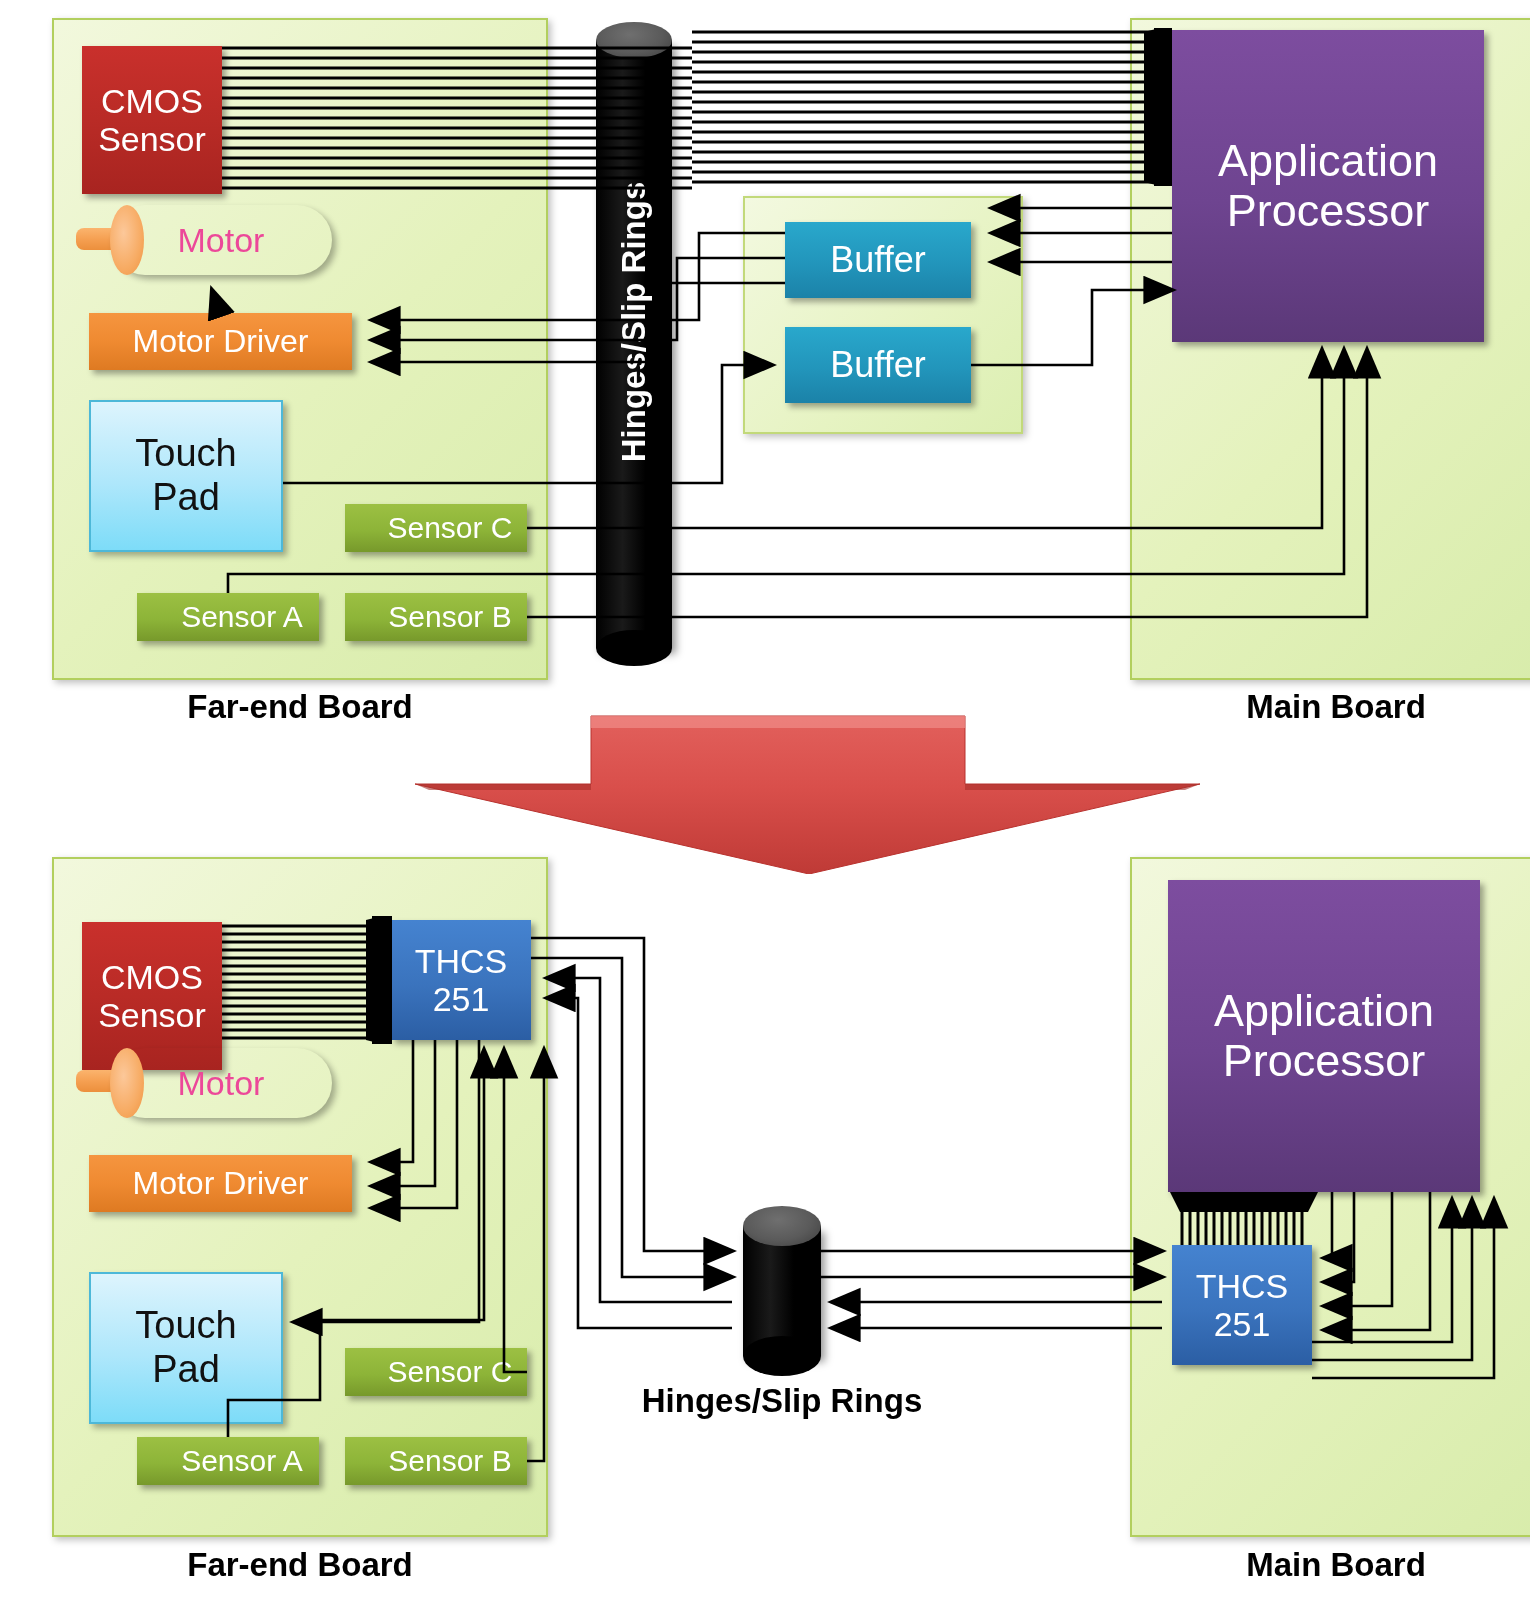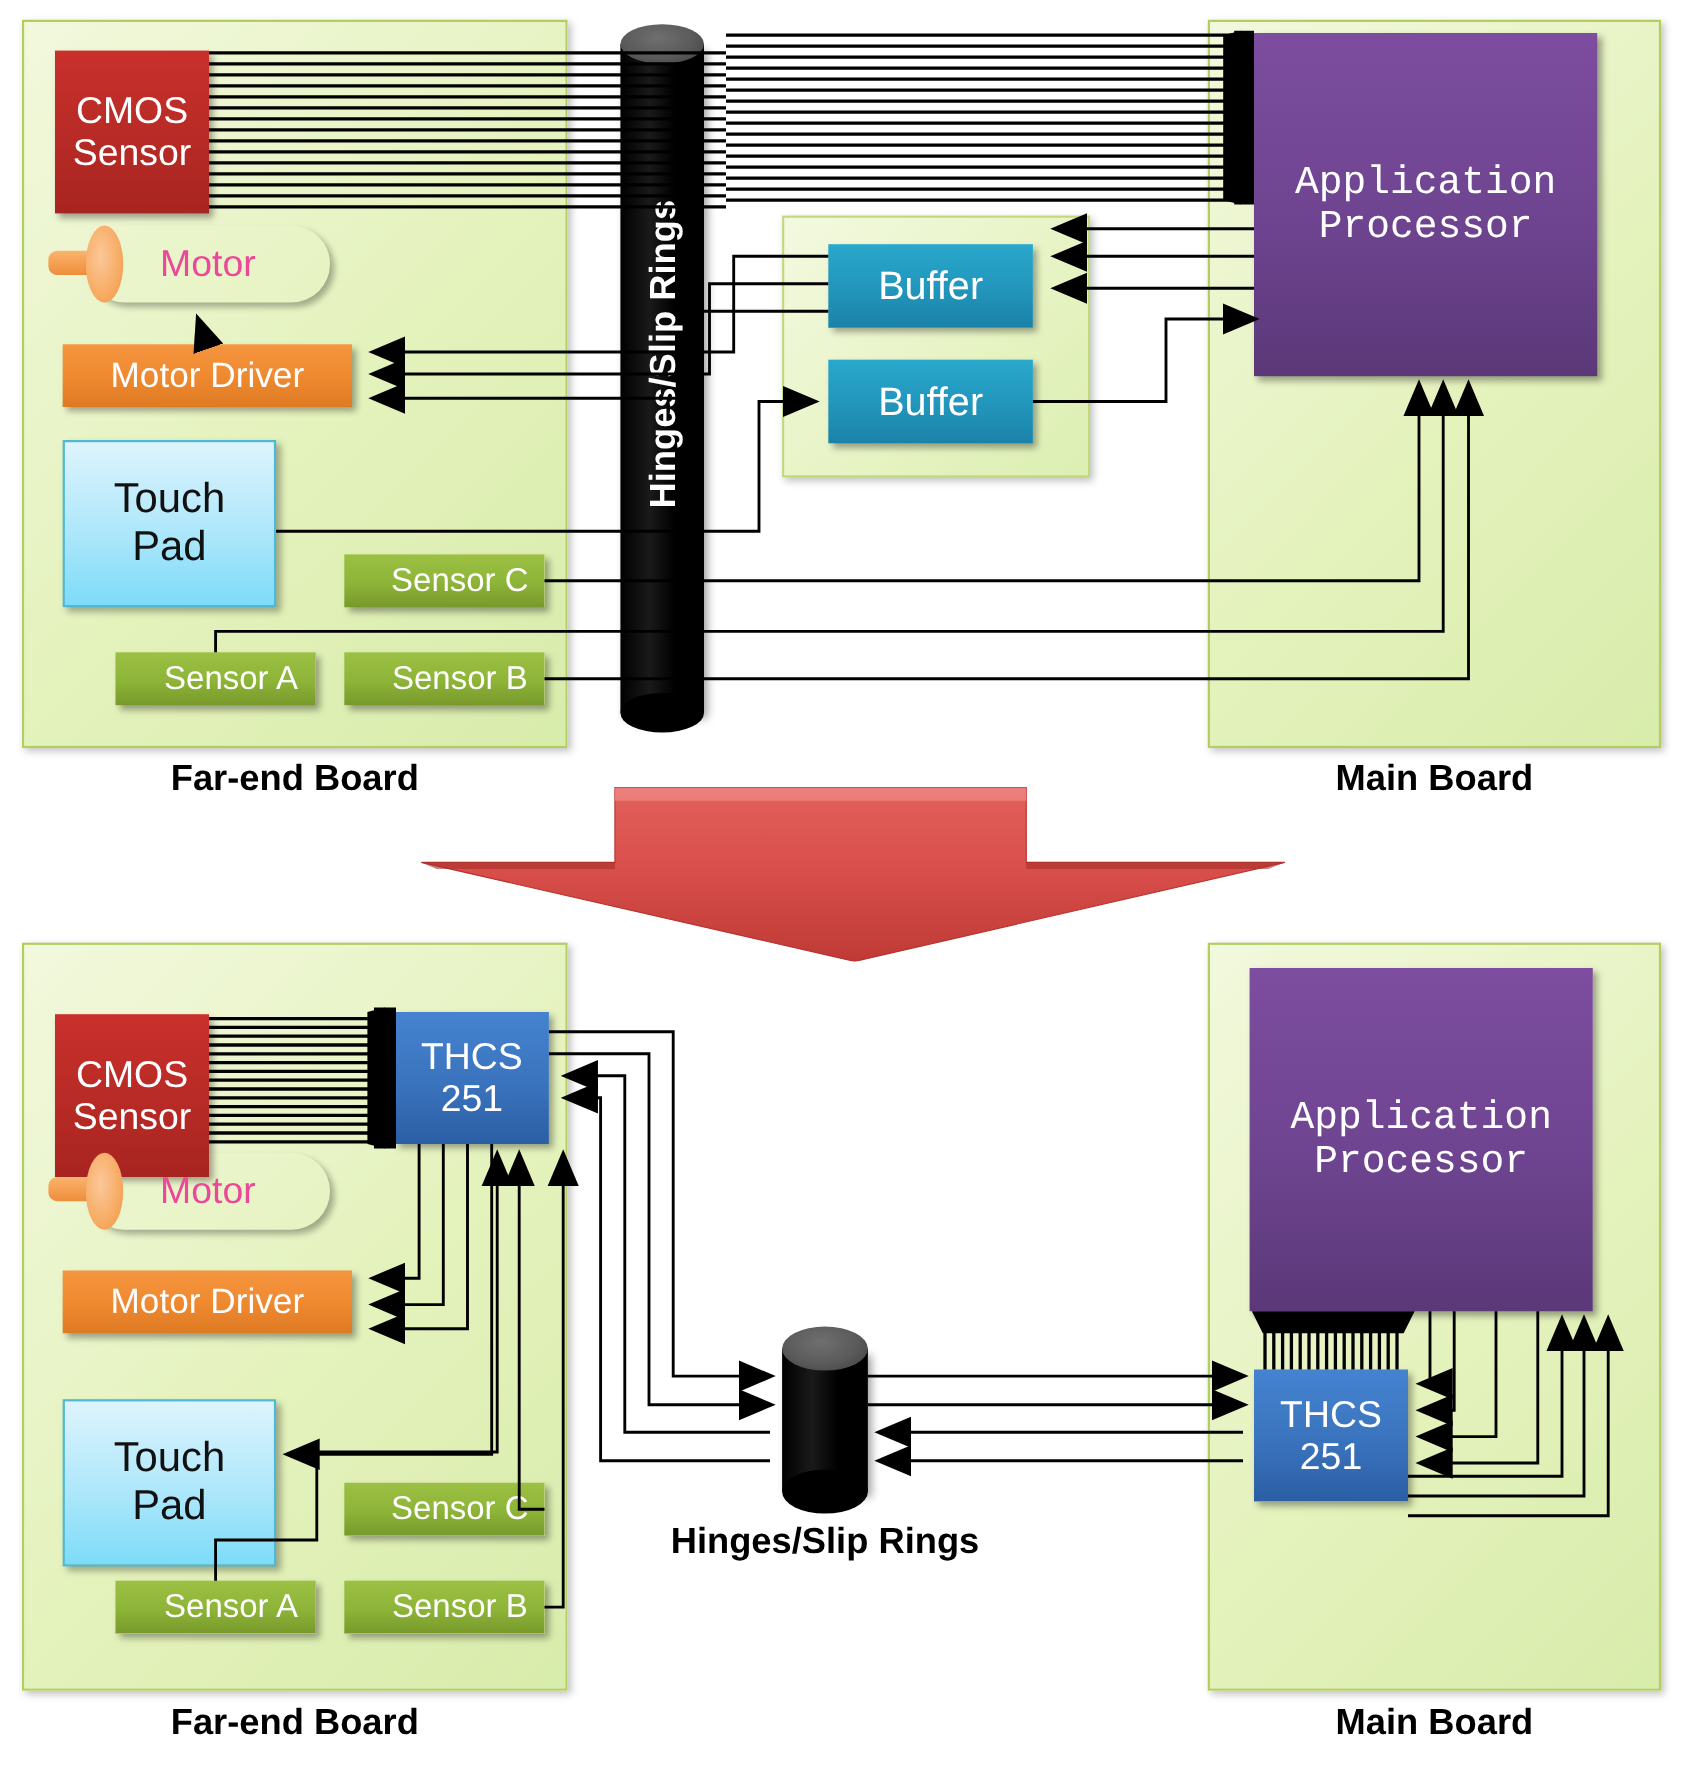--- a/index.html
+++ b/index.html
@@ -1,17 +1,17 @@
 <!DOCTYPE html>
 <html><head>
 <meta charset="utf-8">
 <style>
   html,body{margin:0;padding:0;background:#ffffff;}
   body{width:1530px;height:1608px;font-family:"Liberation Sans",sans-serif;position:relative;overflow:hidden;}
-  #stage{position:relative;width:1356px;height:1608px;}
+  #stage{position:relative;width:1356px;height:1608px;margin-left:32px;}
 
   .abs{position:absolute;box-sizing:border-box;}
 
   
   .board{
     background:linear-gradient(135deg,#f2f8dd 0%,#e4f2bc 55%,#d8ecab 100%);
     border:2px solid #b2cf5e;
     box-shadow:3px 3px 7px rgba(0,0,0,.25);
   }
   .relayboard{
@@ -23,21 +23,21 @@
   
   .chip{
     display:flex;align-items:center;justify-content:center;
     text-align:center;color:#ffffff;
     box-shadow:4px 4px 6px rgba(0,0,0,.35);
     line-height:1.12;
     white-space:pre-line;
   }
 
   .cmos{background:linear-gradient(180deg,#c9302c 0%,#b92b26 50%,#a82420 100%);font-size:34px;}
-  .ap{background:linear-gradient(180deg,#7d4d9f 0%,#6e4490 55%,#5b3878 100%);font-size:36px;font-family:Liberation Mono, monospace;}
+  .ap{background:linear-gradient(180deg,#7d4d9f 0%,#6e4490 55%,#5b3878 100%);font-size:45px;}
   .buffer{background:linear-gradient(180deg,#29a8cc 0%,#2295bb 55%,#1b82a8 100%);font-size:36px;}
   .thcs{background:linear-gradient(180deg,#4583d0 0%,#3a73bd 55%,#2b5ea4 100%);font-size:34px;}
   .motordriver{background:linear-gradient(180deg,#f5953f 0%,#ef8a31 50%,#de7a22 100%);font-size:32px;}
   .sensor{background:linear-gradient(180deg,#9cc043 0%,#8db438 55%,#77992b 100%);font-size:30px;padding-left:28px;}
   .touchpad{
     background:linear-gradient(180deg,#ddf4fd 0%,#aee7fb 55%,#7ddcf8 100%);
     border:2px solid #4db8d8;color:#111;font-size:38px;
     box-shadow:4px 4px 6px rgba(0,0,0,.3);
     display:flex;align-items:center;justify-content:center;text-align:center;white-space:pre-line;line-height:1.15;
   }

